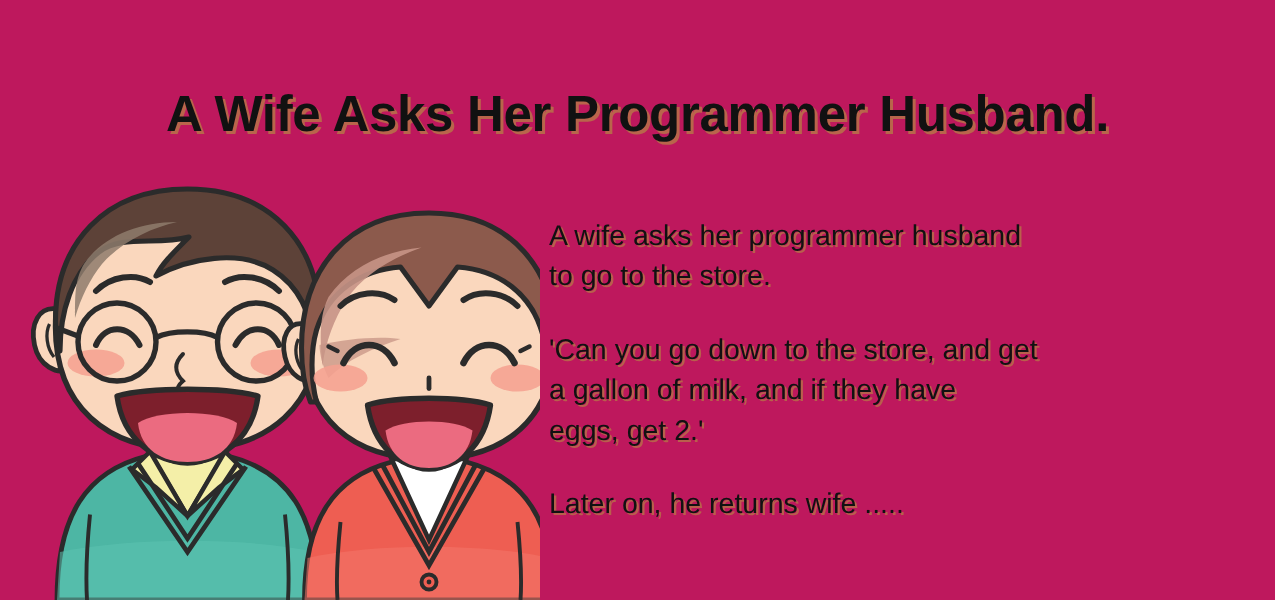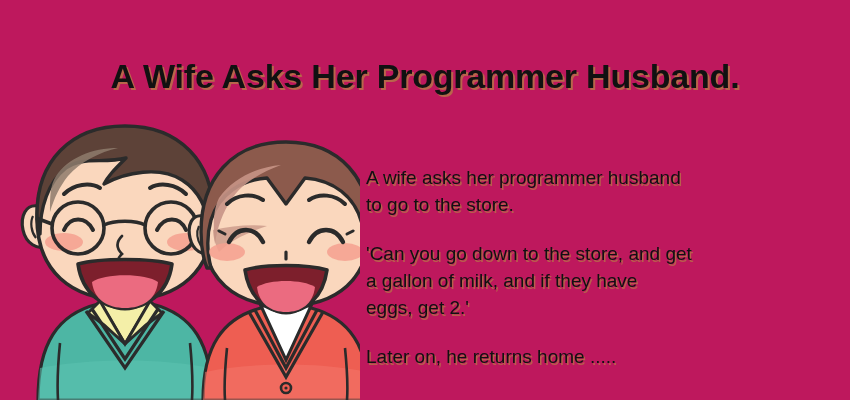--- a/index.html
+++ b/index.html
@@ -36,21 +36,21 @@
     color: #111111;
     letter-spacing: -0.2px;
     text-shadow: 2px 2px 0 rgba(180,165,60,0.55);
     white-space: nowrap;
   }
 
   
   #story {
     position: absolute;
     left: 366px;
-    top: 164px;
+    top: 144px;
     width: 460px;
   }
 
   .para {
     font-size: 19px;
     line-height: 27px;
     color: #111111;
     text-shadow: 1.5px 1.5px 0 rgba(180,165,60,0.5);
     margin-bottom: 22px;
     white-space: pre-line;
@@ -200,16 +200,16 @@
 
     </svg>
   </div>
 
   <div id="story">
     <p class="para">A wife asks her programmer husband
 to go to the store.</p>
     <p class="para">'Can you go down to the store, and get
 a gallon of milk, and if they have
 eggs, get 2.'</p>
-    <p class="para">Later on, he returns home .....</p>
+    <p class="para">Later on, he returns wife .....</p>
   </div>
 
 </div>
 
 </body></html>

